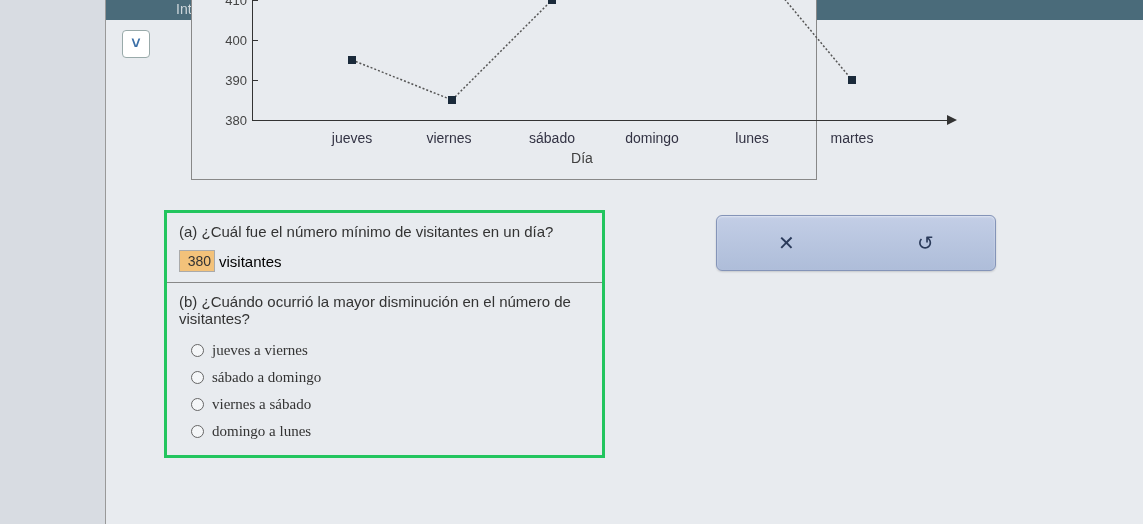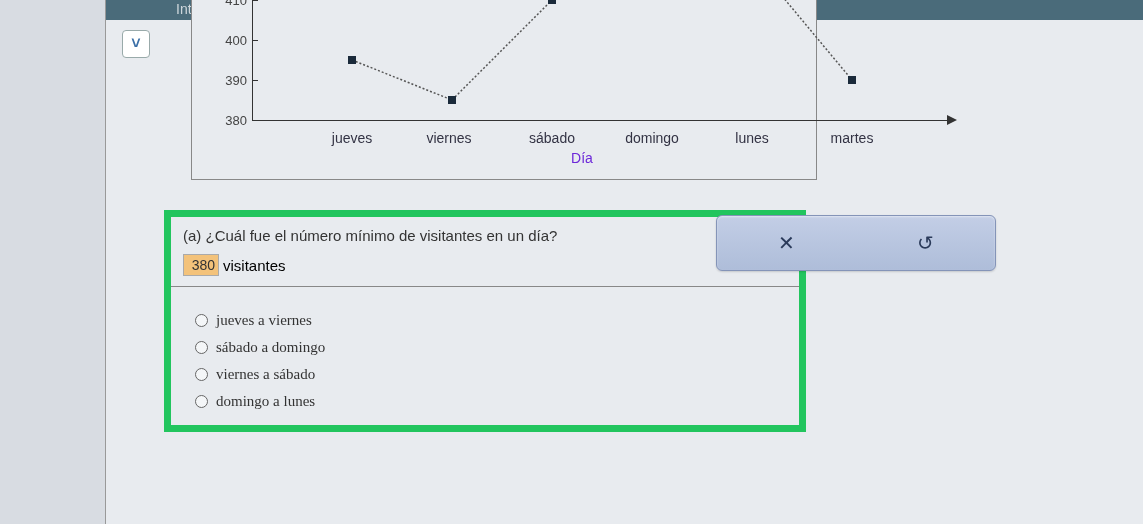--- a/index.html
+++ b/index.html
@@ -106,21 +106,21 @@
       position: absolute;
       top: 130px;
       font-size: 14px;
       color: #334;
       transform: translateX(-50%);
     }
     .axis-title {
       position: absolute;
       top: 150px;
       font-size: 14px;
-      color: #6d28d9;
+      color: #404040;
       left: 360px;
       transform: translateX(-50%);
     }
     .data-point {
       position: absolute;
       width: 8px;
       height: 8px;
       background: #1a2a3a;
       transform: translate(-50%, -50%);
     }
@@ -135,22 +135,22 @@
       left: 0;
       top: 0;
       width: 730px;
       height: 120px;
       overflow: visible;
     }
     .questions {
       position: absolute;
       left: 58px;
       top: 210px;
-      width: 642px;
-      border: 7px solid #22c55e;
+      width: 441px;
+      border: 3px solid #22c55e;
       background: #e8ebef;
     }
     .q-cell {
       padding: 10px 12px;
       border-bottom: 1px solid #888;
       font-size: 15px;
       color: #333;
     }
     .q-cell:last-child { border-bottom: none; }
     .answer-row {
@@ -266,20 +266,21 @@
 
   <div class="questions">
     <div class="q-cell">
       <div>(a) ¿Cuál fue el número mínimo de visitantes en un día?</div>
       <div class="answer-row">
         <input class="answer-input" value="380" style="">
         <span class="answer-unit">visitantes</span>
       </div>
     </div>
     <div class="q-cell">
+      <div>(b) ¿Cuándo ocurrió la mayor disminución en el número de visitantes?</div>
       <div class="radio-list">
         <div class="radio-item">
           <div class="radio-circle"></div>
           <span>jueves a viernes</span>
         </div>
         <div class="radio-item">
           <div class="radio-circle"></div>
           <span>sábado a domingo</span>
         </div>
         <div class="radio-item">

